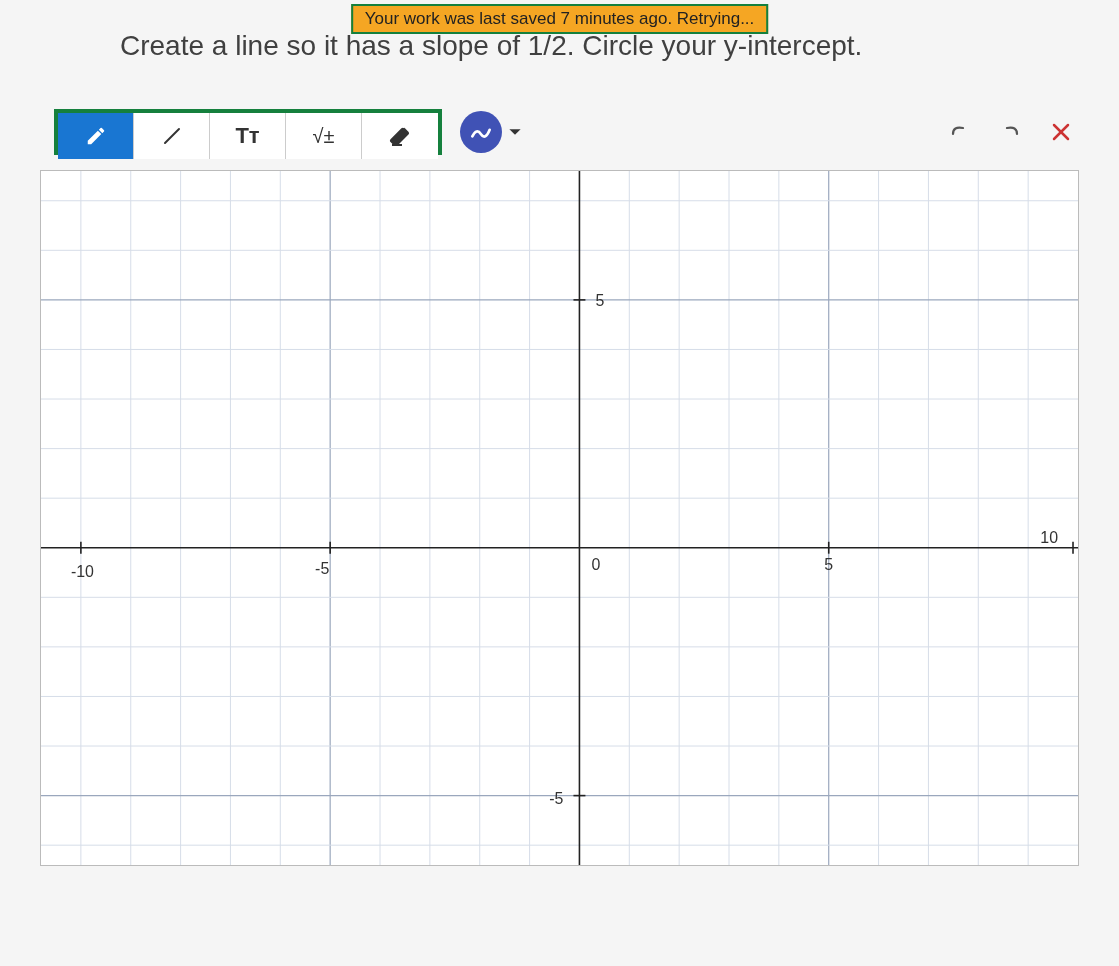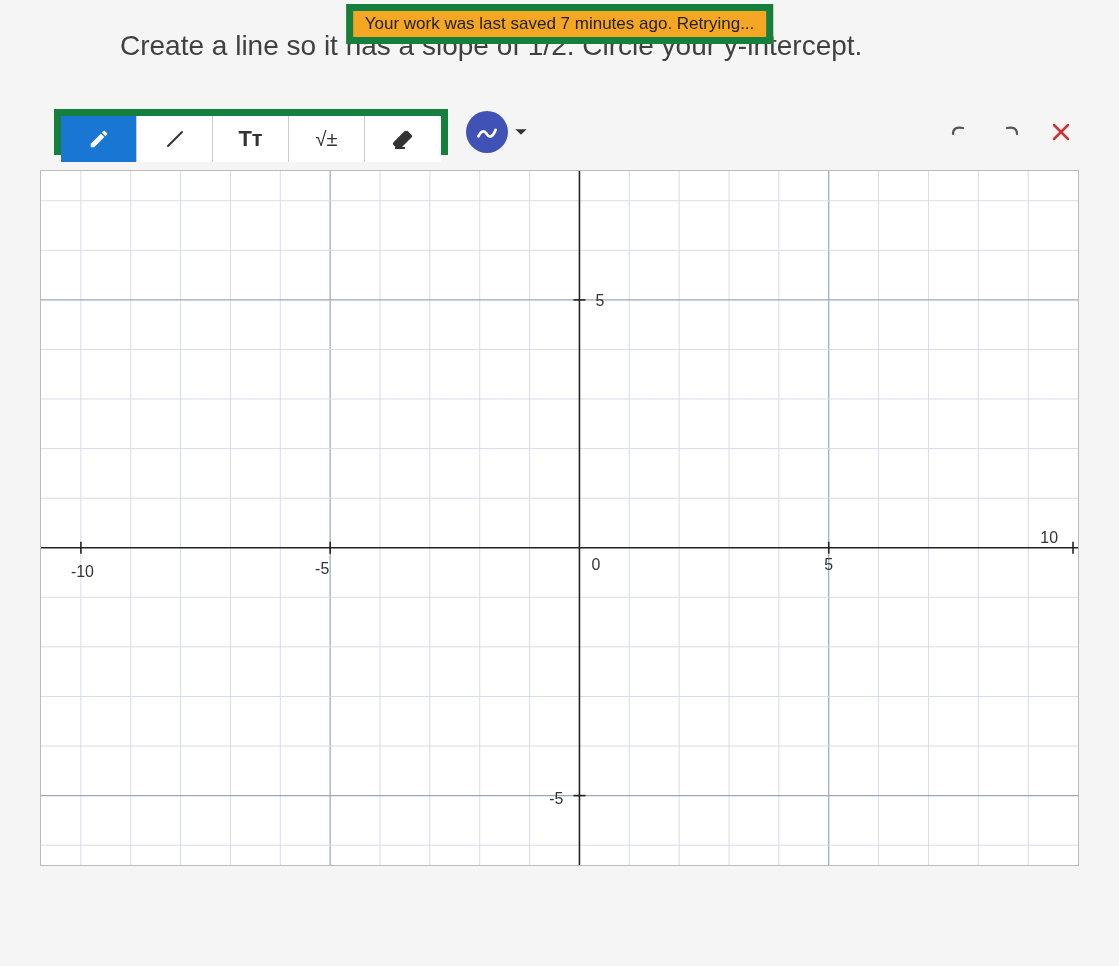--- a/index.html
+++ b/index.html
@@ -10,21 +10,21 @@
       height: 966px;
       position: relative;
       overflow: hidden;
     }
     .save-banner {
       position: absolute;
       top: 4px;
       left: 50%;
       transform: translateX(-50%);
       background: #f5a623;
-      border: 7px solid #15803d;
+      border: 2px solid #15803d;
       padding: 3px 12px;
       font-size: 17px;
       color: #222;
       z-index: 10;
     }
     .prompt {
       position: absolute;
       top: 30px;
       left: 120px;
       right: 60px;
@@ -36,21 +36,21 @@
       position: absolute;
       top: 108px;
       left: 54px;
       right: 30px;
       height: 48px;
       display: flex;
       align-items: center;
     }
     .tool-group {
       display: flex;
-      border: 7px solid #15803d;
+      border: 4px solid #15803d;
       height: 46px;
     }
     .tool-btn {
       width: 76px;
       height: 46px;
       display: flex;
       align-items: center;
       justify-content: center;
       background: #fff;
       border-right: 1px solid #ccc;

